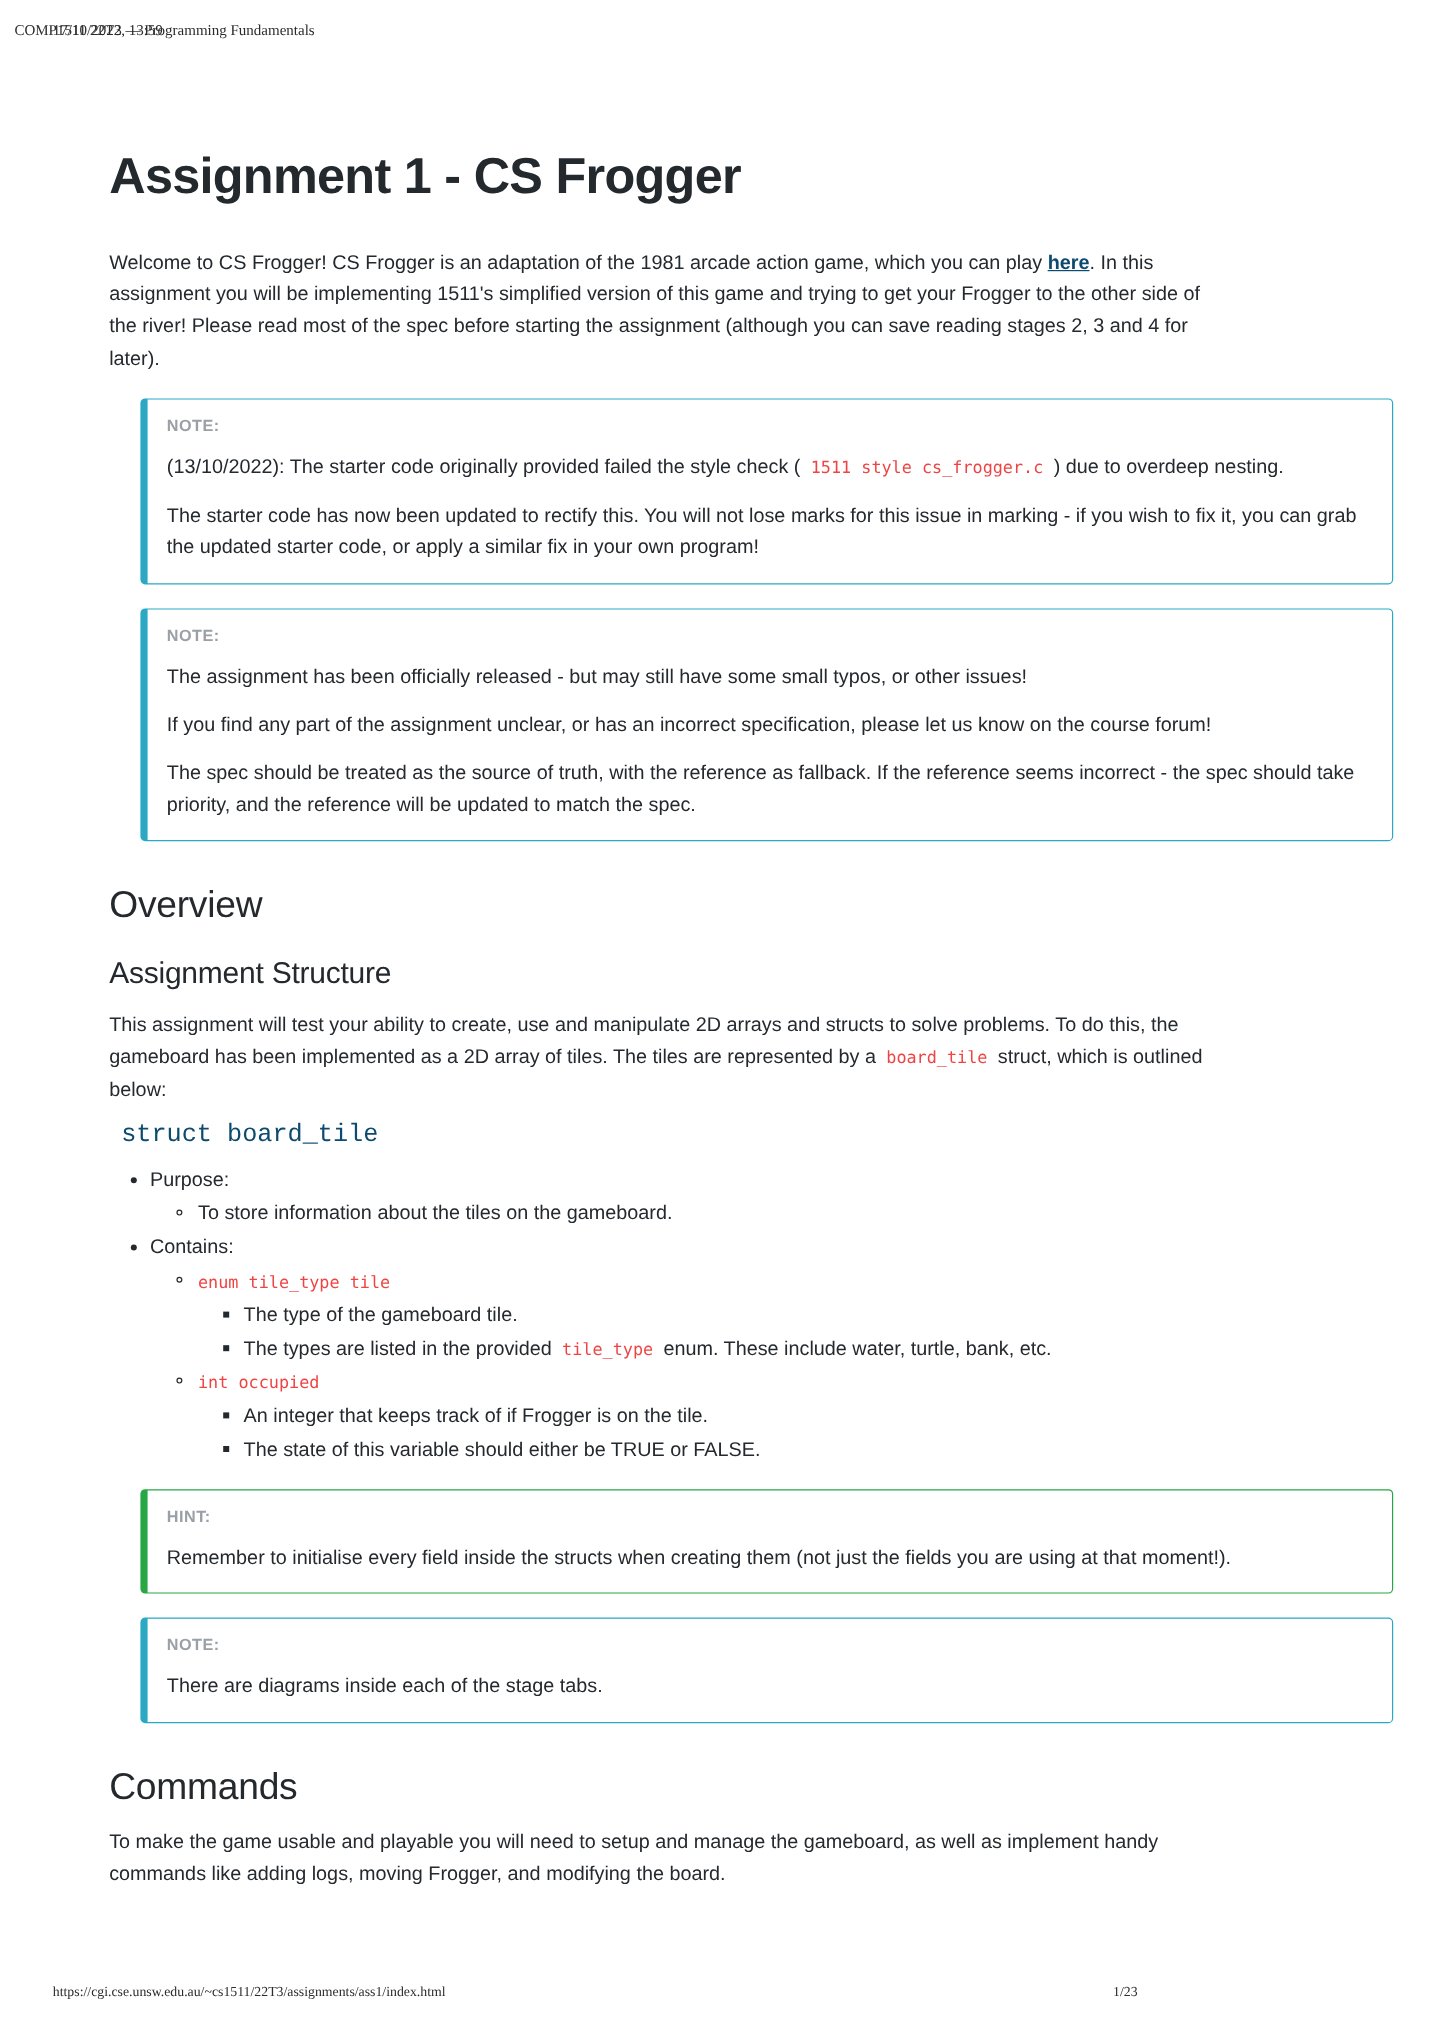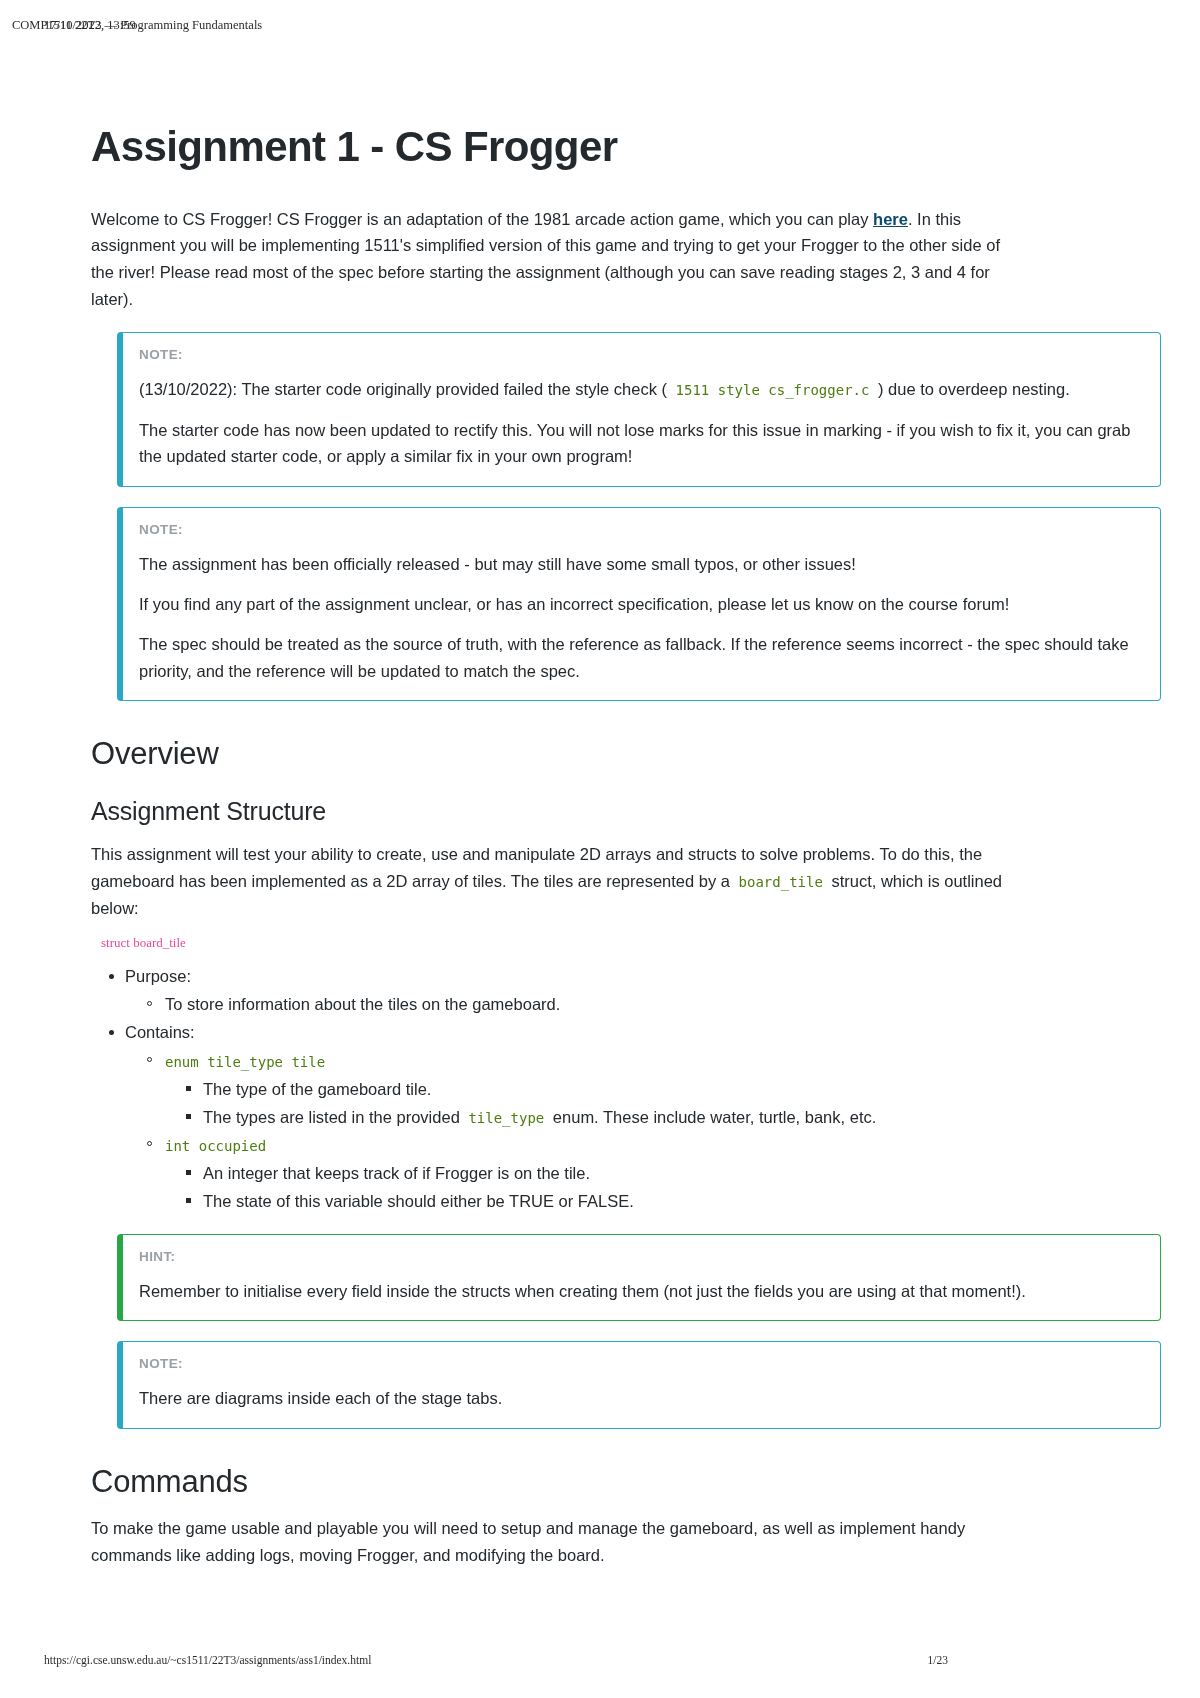--- a/index.html
+++ b/index.html
@@ -114,30 +114,30 @@
 
   a.link {
     color: #0c4a6e;
     font-weight: 700;
     text-decoration: underline;
   }
 
   code, .code {
     font-family: "DejaVu Sans Mono", "Liberation Mono", monospace;
     font-size: 14px;
-    color: #4d7c0f;
+    color: #ef4444;
     white-space: nowrap;
   }
   .code-inline {
     padding: 0 4px;
   }
   .code-block-line {
-    font-family: Liberation Serif, serif;
-    font-size: 13px;
-    color: #ec4899;
+    font-family: Liberation Mono, monospace;
+    font-size: 21px;
+    color: #0c4a6e;
     margin: 14px 0 12px 10px;
   }
 
   
   .admonition {
     position: relative;
     box-sizing: border-box;
     margin: 20px 0 20px 26px;
     width: 1044px;
     border: 1px solid #2aa8c4;

